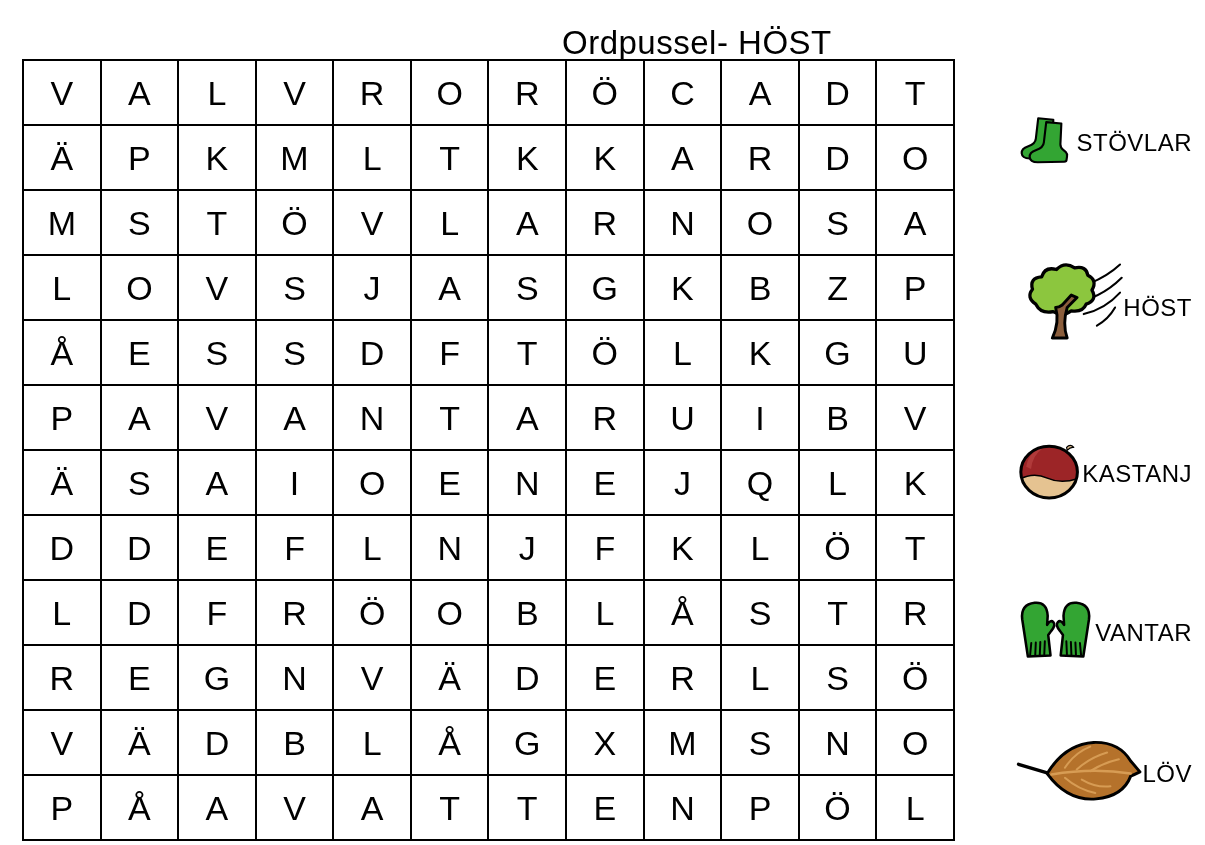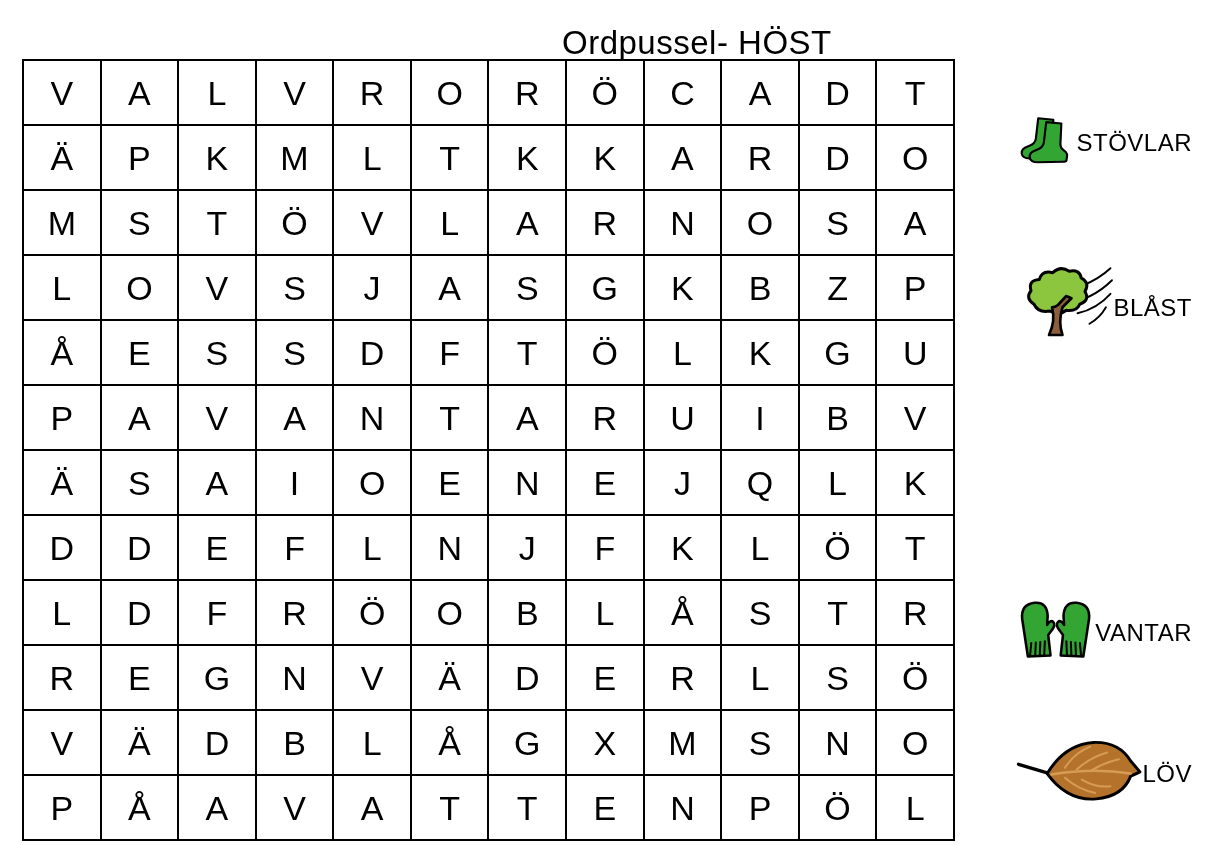--- a/index.html
+++ b/index.html
@@ -242,23 +242,40 @@
 
   <div class="clue clue-1">
     <svg width="136" height="114" viewBox="0 0 130 110" aria-hidden="true">
       <path class="wind" d="M126,6 Q96,34 38,42"></path>
       <path class="wind" d="M128,22 Q102,48 64,54"></path>
       <path class="wind" d="M126,40 Q108,60 82,66"></path>
       <path class="wind" d="M120,58 Q112,72 98,80"></path>
       <path class="foliage" d="M24,54 Q12,46 20,36 Q16,22 31,21 Q35,8 49,12 Q59,2 71,10 Q85,7 87,19 Q99,25 92,37 Q99,49 85,54 Q81,64 67,62 Q57,70 45,63 Q30,66 24,54 Z"></path>
       <path class="trunk" d="M48,58 Q53,76 44,95 L62,95 Q56,78 62,58 L74,46 L67,43 L56,55 Q52,58 48,58 Z"></path>
     </svg>
-    <div class="clue-label">BLÅST</div>
-  </div>
-
+    <div class="clue-label">HÖST</div>
+  </div>
+
+  <div class="clue clue-2">
+    <svg width="104" height="95" viewBox="0 0 110 100" aria-hidden="true">
+      <defs>
+        <clipPath id="nutclip">
+            <ellipse cx="55" cy="51" rx="47" ry="43"></ellipse>
+          </clipPath>
+      </defs>
+      <ellipse class="nut-body" cx="55" cy="51" rx="47" ry="43"></ellipse>
+      <g clip-path="url(#nutclip)">
+        <path class="nut-shine" d="M17,42 Q21,16 46,10 Q27,23 25,46 Z"></path>
+        <path class="nut-base" d="M4,64 Q28,50 52,61 Q74,71 102,62 L106,82 L60,100 L8,90 Z"></path>
+      </g>
+      <ellipse class="nut-outline" cx="55" cy="51" rx="47" ry="43"></ellipse>
+      <path class="nut-tip" d="M84,10 Q90,3 96,10 Q90,9 85,15 Z"></path>
+    </svg>
+    <div class="clue-label">KASTANJ</div>
+  </div>
 
   <div class="clue clue-3">
     <svg width="132" height="104" viewBox="0 0 140 110" aria-hidden="true">
       <g>
         <path class="mitt" d="M11,36 Q8,10 33,7 Q55,5 56,30 L55,46 Q61,36 66,41 Q71,46 62,57 L57,64 L61,100 L21,102 Z"></path>
         <path class="rib" d="M27,78 L25,99"></path>
         <path class="rib" d="M35,77 L34,100"></path>
         <path class="rib" d="M43,76 L42,100"></path>
         <path class="rib" d="M51,75 L50,98"></path>
       </g>

